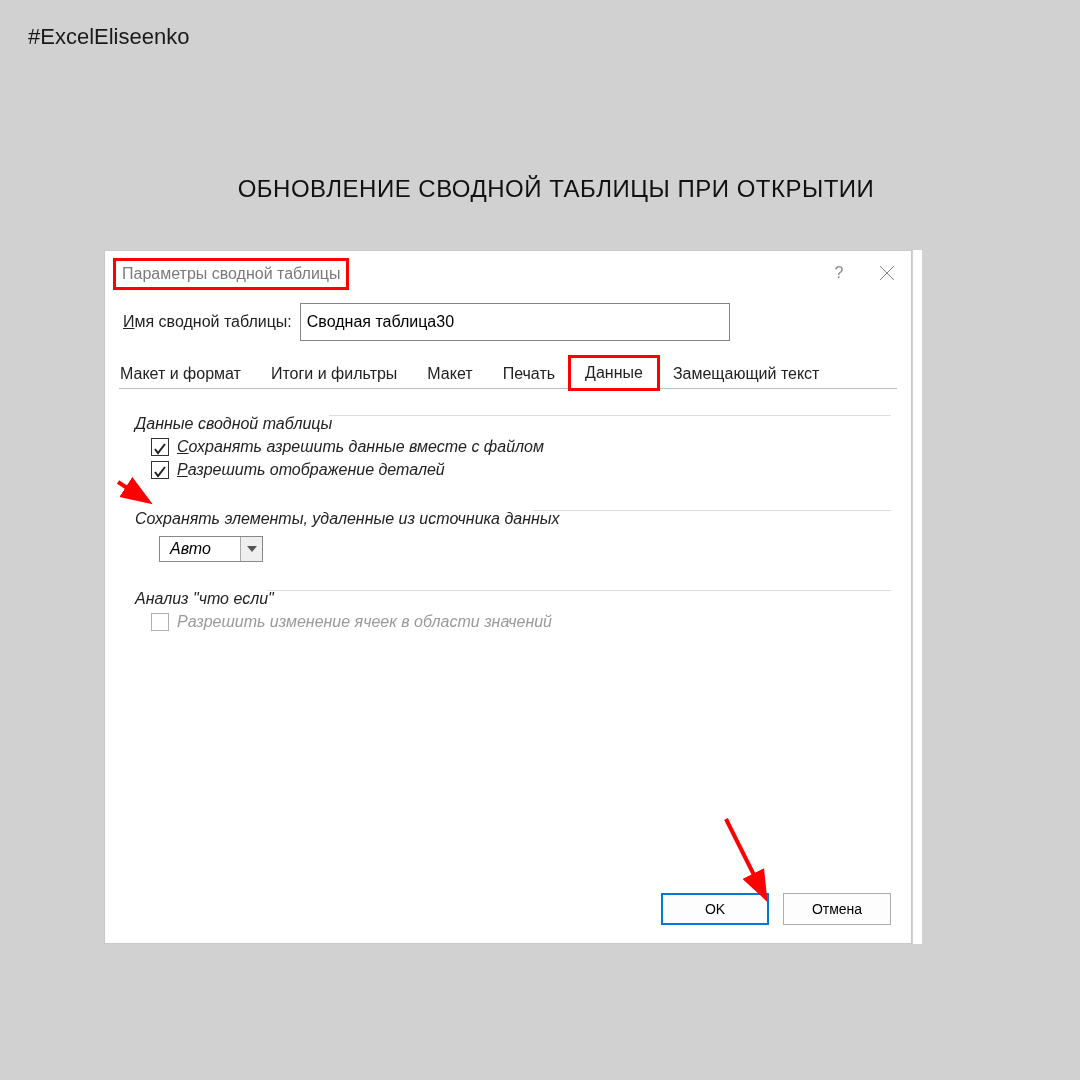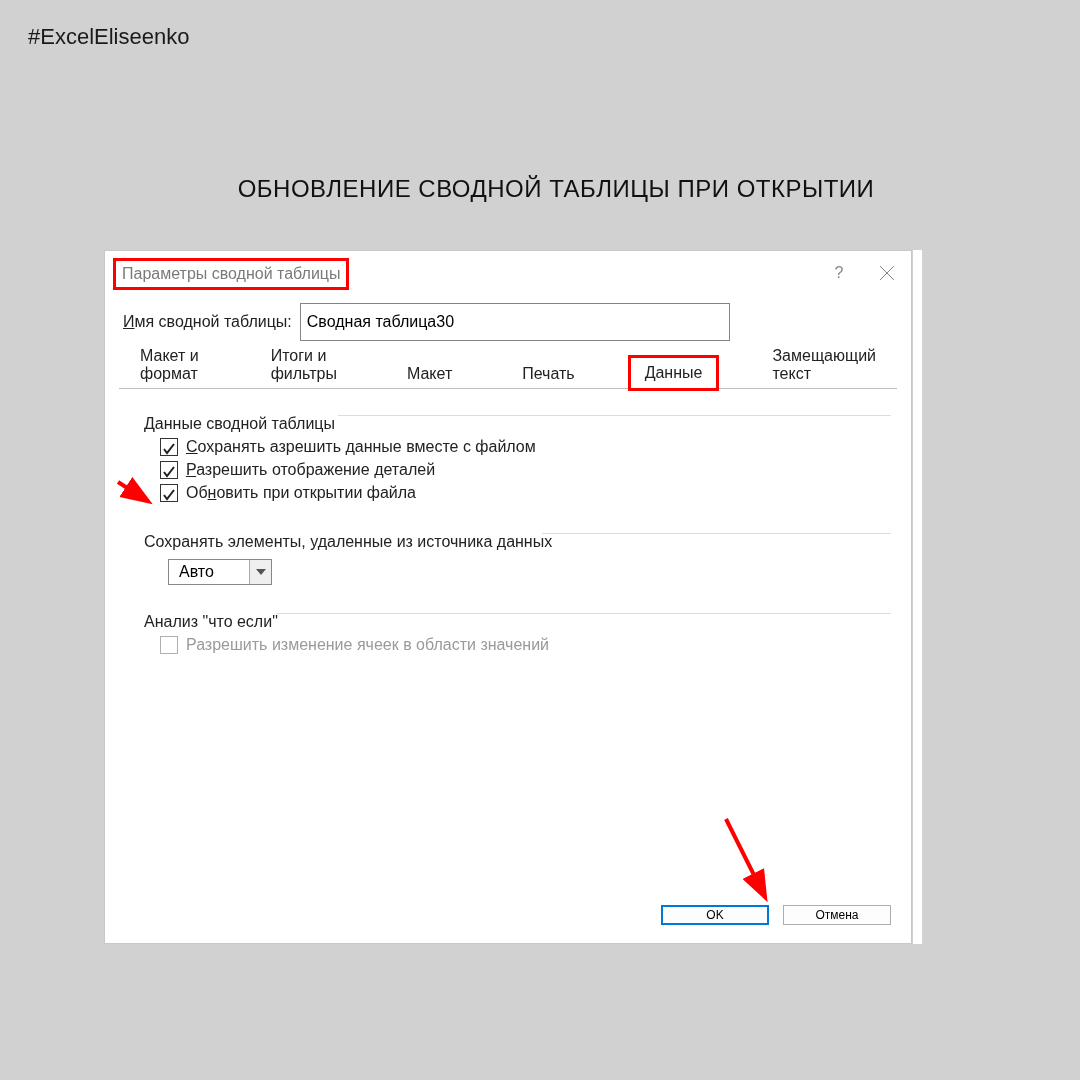--- a/index.html
+++ b/index.html
@@ -84,25 +84,24 @@
     height: 38px;
     padding: 12px 6px;
     font-size: 16px;
     border: 1px solid #848484;
     background: #fff;
     font-family: inherit;
   }
   .tabstrip {
     display: flex;
     align-items: flex-end;
-    padding: 0 20px;
+    padding: 0 0;
     margin-top: 4px;
     position: relative;
     height: 34px;
-    gap: 40px;
   }
   .tabstrip::after{
     content:"";
     position:absolute;
     left:14px; right:14px; bottom:0;
     height:1px; background:#bdbdbd;
   }
   .tab {
     padding: 6px 14px 6px 14px;
     font-size: 16px;
@@ -116,21 +115,22 @@
     border: 1px solid #bdbdbd;
     border-bottom: 1px solid #fff;
     background:#fff;
     z-index:2;
   }
   .tab.highlight {
     outline: 3px solid #ff0000;
     outline-offset: -1px;
   }
   .pane {
-    padding: 8px 20px 8px 25px;
+    padding: 8px 20px 8px 16px;
+    font-style: italic;
   }
   .group {
     position: relative;
     margin-top: 8px;
     padding: 10px 10px 8px 14px;
   }
   .group-label {
     font-size: 16px;
     color: #222;
     background: #fff;
@@ -187,23 +187,23 @@
     background:#efefef;
     display:flex; align-items:center; justify-content:center;
   }
   .combo .arrow svg { fill:#555; }
   .button-row {
     position: absolute;
     bottom: 18px; right: 20px;
     display: flex; gap: 14px;
   }
   .btn {
-    min-width: 108px; height: 20px;
+    min-width: 108px; height: 32px;
     display:flex; align-items:center; justify-content:center;
-    font-size: 12px;
+    font-size: 14px;
     background:#fdfdfd;
     border:1px solid #adadad;
     cursor: default;
   }
   .btn.primary { border:2px solid #0078d7; }
   
   .arrow-ann {
     position:absolute;
     pointer-events:none;
   }
@@ -260,28 +260,20 @@
 
       <div class="check-row">
         <span class="chk">
           <span class="mark"><svg viewBox="0 0 12 12">
                 <polyline points="1,6 4,10 11,1"></polyline>
               </svg></span>
         </span>
         <span><span class="u">Р</span><span>азрешить отображение деталей</span></span>
       </div>
 
-      <div class="check-row">
-        <span class="chk">
-          <span class="mark"><svg viewBox="0 0 12 12">
-                <polyline points="1,6 4,10 11,1"></polyline>
-              </svg></span>
-        </span>
-        <span><span>Об</span><span class="u">н</span><span>овить при открытии файла</span></span>
-      </div>
     </div>
 
     <div class="group g2">
       <span class="group-label">Сохранять элементы, удаленные из источника данных</span>
       <span class="group-line"></span>
       <div class="combo-row">
         <span class="combo">
           <span class="val">Авто</span>
           <span class="arrow">
             <svg width="10" height="6">

